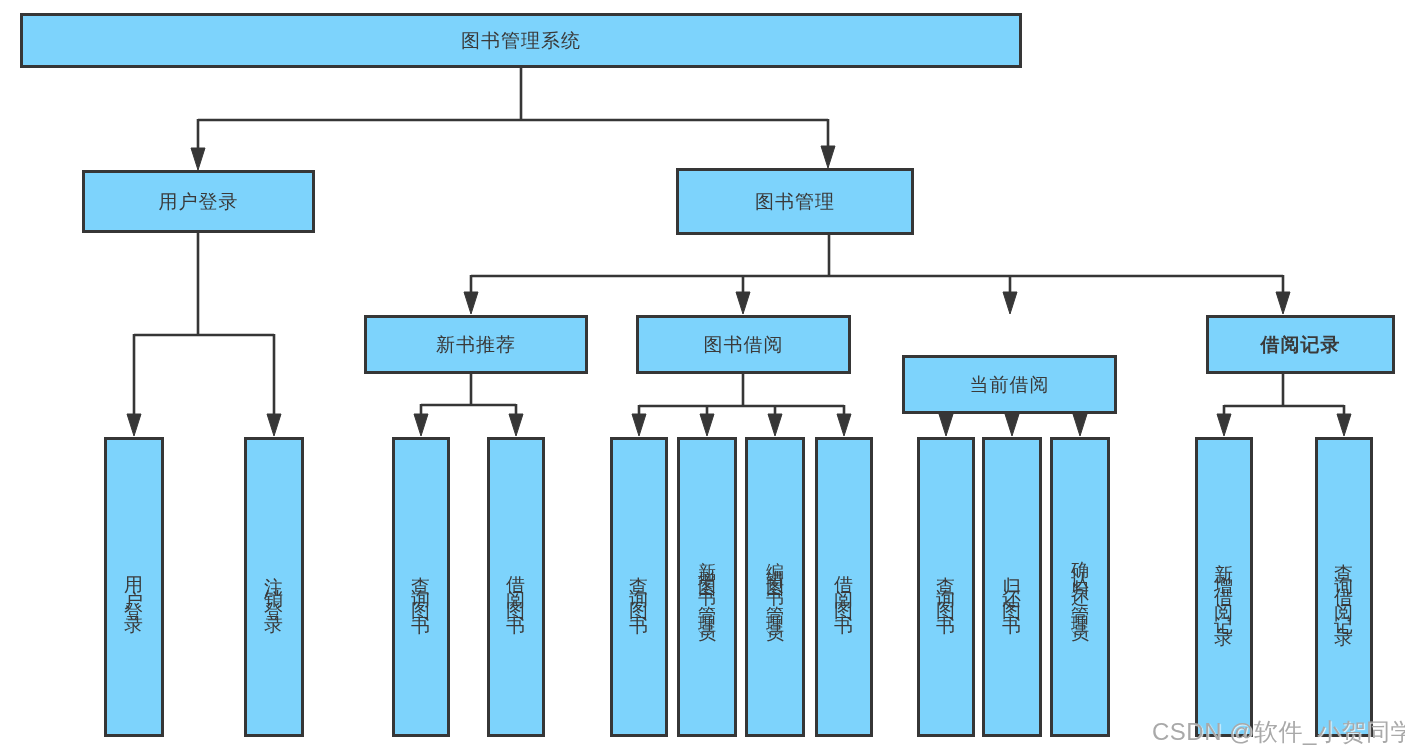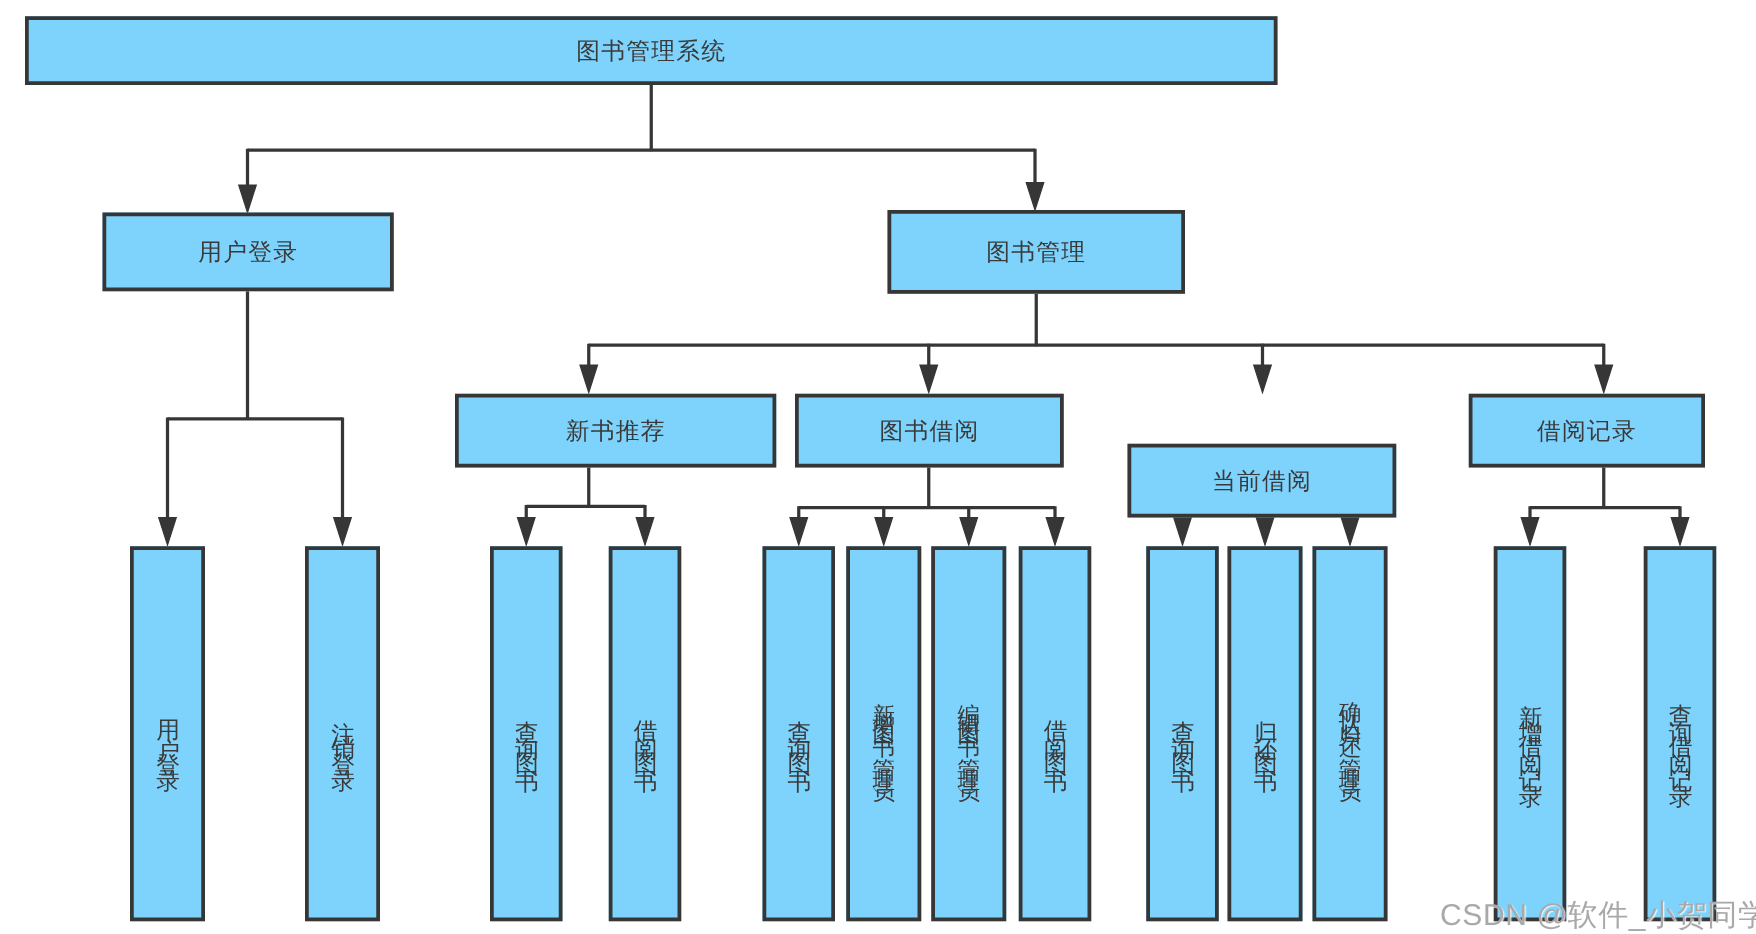--- a/index.html
+++ b/index.html
@@ -132,34 +132,34 @@
     <polygon points="1337,414 1351,414 1344,436"></polygon>
   </svg>
 
   <div class="node" style="left:20px; top:13px; width:1002px; height:55px;">
     <span>图书管理系统</span>
   </div>
 
   <div class="node" style="left:82px; top:170px; width:233px; height:63px;">
     <span>用户登录</span>
   </div>
-  <div class="node" style="left:710px; top:168px; width:238px; height:67px;">
+  <div class="node" style="left:676px; top:168px; width:238px; height:67px;">
     <span>图书管理</span>
   </div>
 
-  <div class="node" style="left:364px; top:315px; width:257px; height:59px;">
+  <div class="node" style="left:364px; top:315px; width:224px; height:59px;">
     <span>新书推荐</span>
   </div>
   <div class="node" style="left:636px; top:315px; width:215px; height:59px;">
     <span>图书借阅</span>
   </div>
   <div class="node" style="left:902px; top:315px; width:215px; height:59px;margin-top:40px;">
     <span>当前借阅</span>
   </div>
-  <div class="node" style="left:1175px; top:315px; width:189px; height:59px;">
+  <div class="node" style="left:1206px; top:315px; width:189px; height:59px;font-weight:bold;">
     <span>借阅记录</span>
   </div>
 
   <div class="node" style="left:104px; top:437px; width:60px; height:300px;">
     <span class="vtext">用户登录</span>
   </div>
   <div class="node" style="left:244px; top:437px; width:60px; height:300px;">
     <span class="vtext">注销登录</span>
   </div>
 

